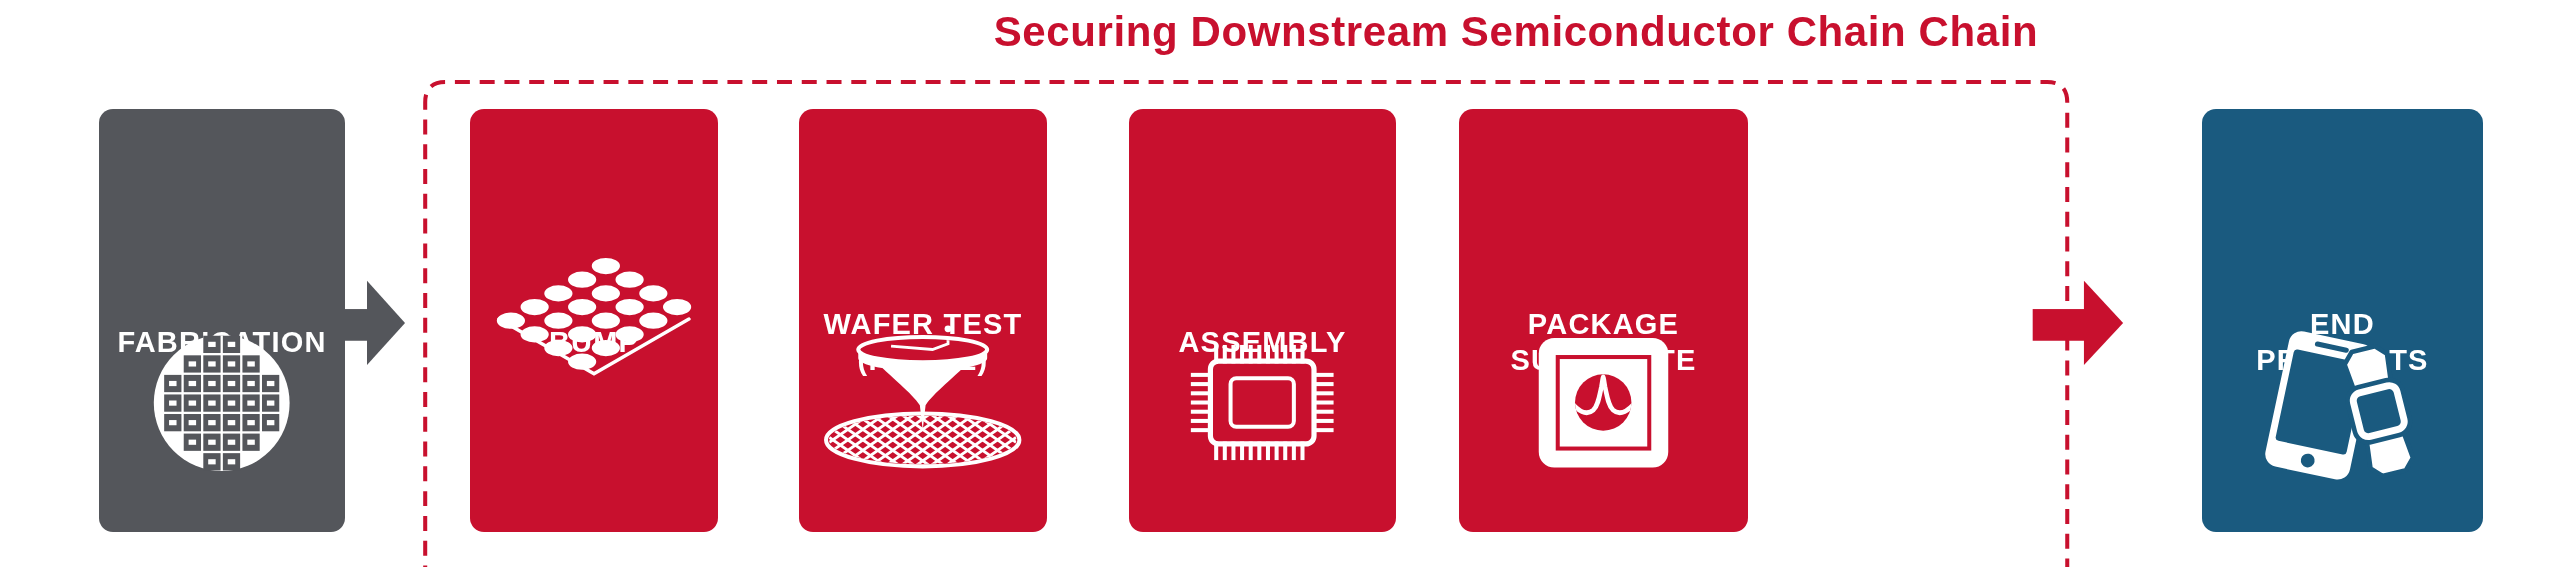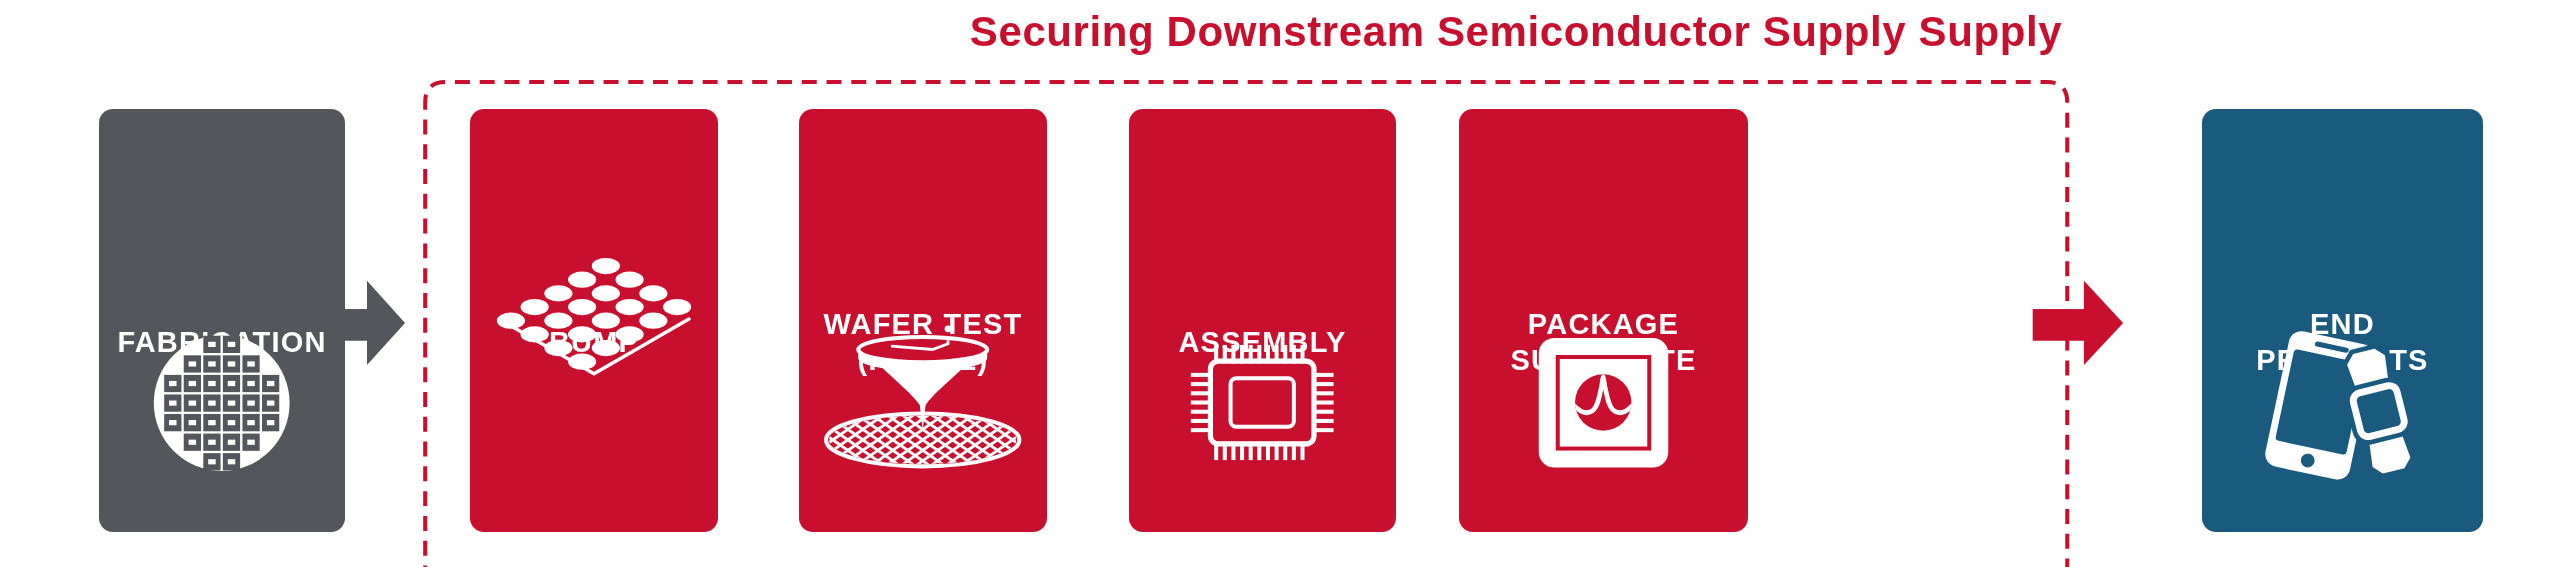--- a/index.html
+++ b/index.html
@@ -55,21 +55,21 @@
   #box-assembly{left:1129px;width:267px;}
   #box-package-substrate{left:1459px;width:248px;padding-left:41px;}
   #box-final-test{left:1788px;width:248px;}
   #box-end-products{left:2202px;width:281px;}
 </style>
 </head>
 <body>
 
 <div id="canvas">
 
-  <div class="page-title">Securing Downstream Semiconductor Supply Supply</div>
+  <div class="page-title">Securing Downstream Semiconductor Chain Chain</div>
 
   <svg id="overlay" viewBox="0 0 4471 985" aria-hidden="true">
     <path d="M 738,1050 L 738,177 Q 738,142 773,142 L 3553,142 Q 3588,142 3588,177 L 3588,1050" fill="none" style="stroke:var(--red)" stroke-width="7" stroke-dasharray="26 17"></path>
     <g style="fill:var(--gray)">
       <rect x="597" y="536" width="43" height="55"></rect>
       <polygon points="637,487 637,633 703,560"></polygon>
     </g>
     <g style="fill:var(--red)">
       <rect x="3528" y="536" width="92" height="55"></rect>
       <polygon points="3617,487 3617,633 3685,560"></polygon>

